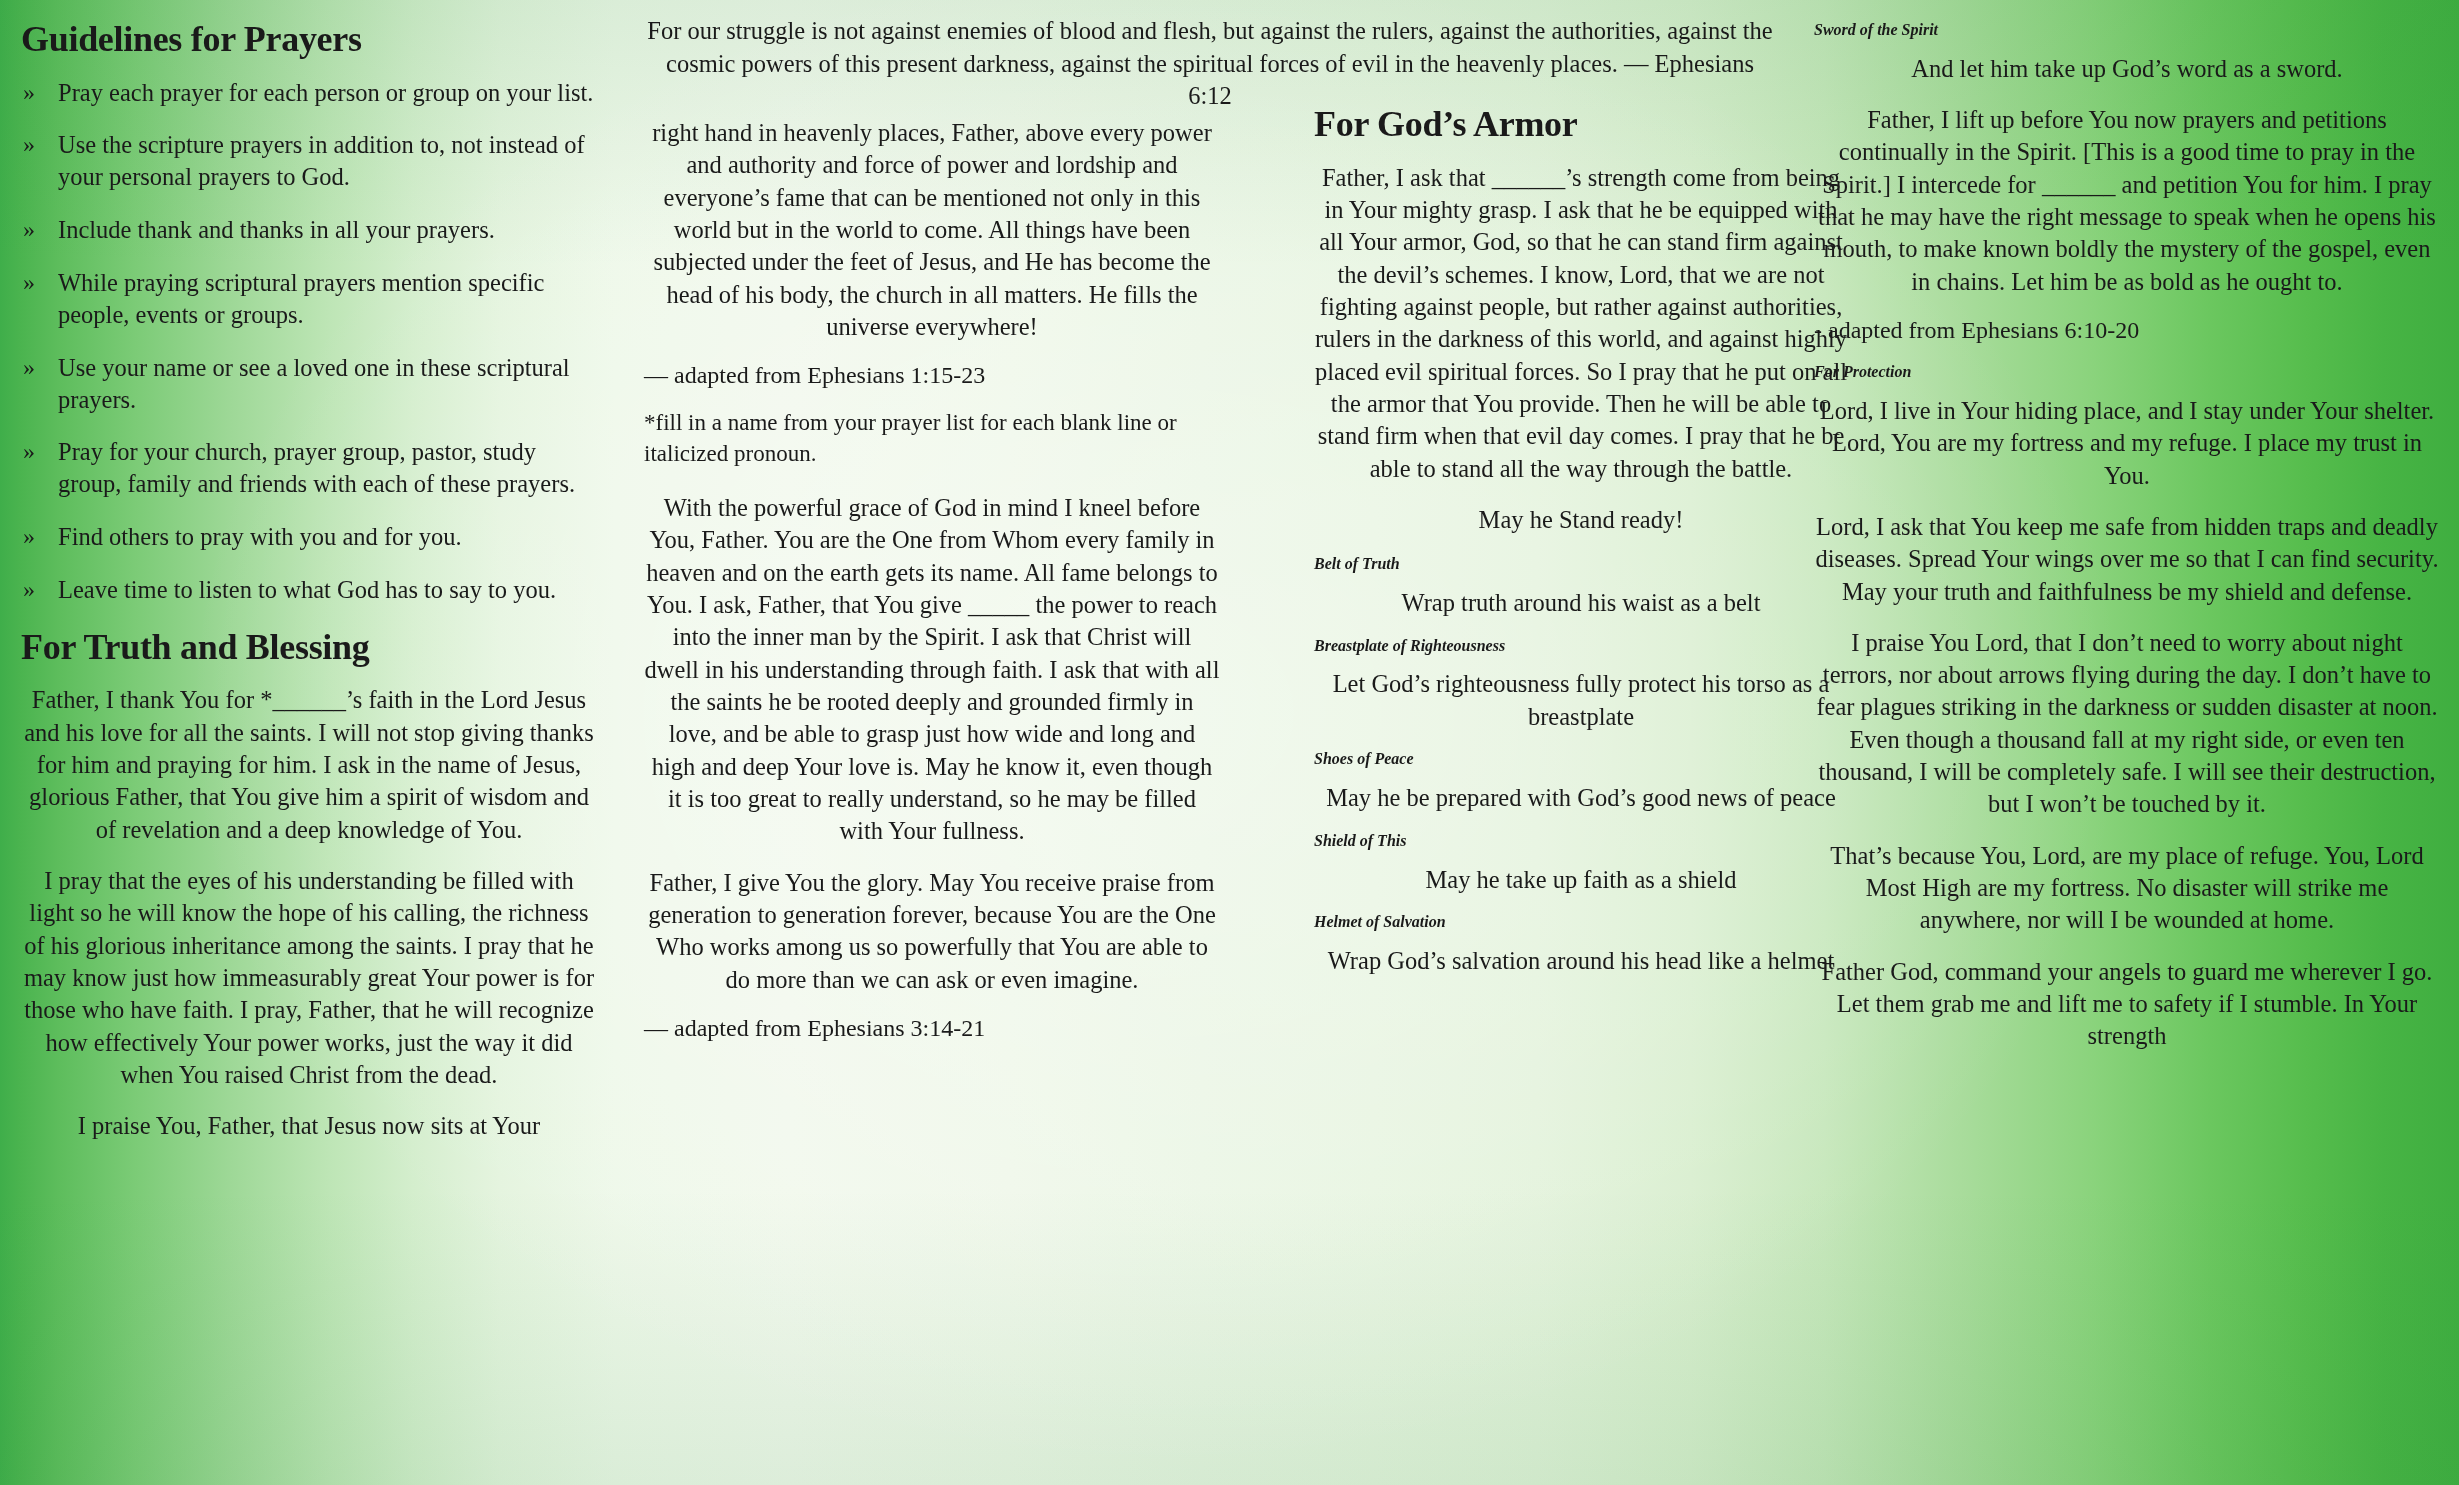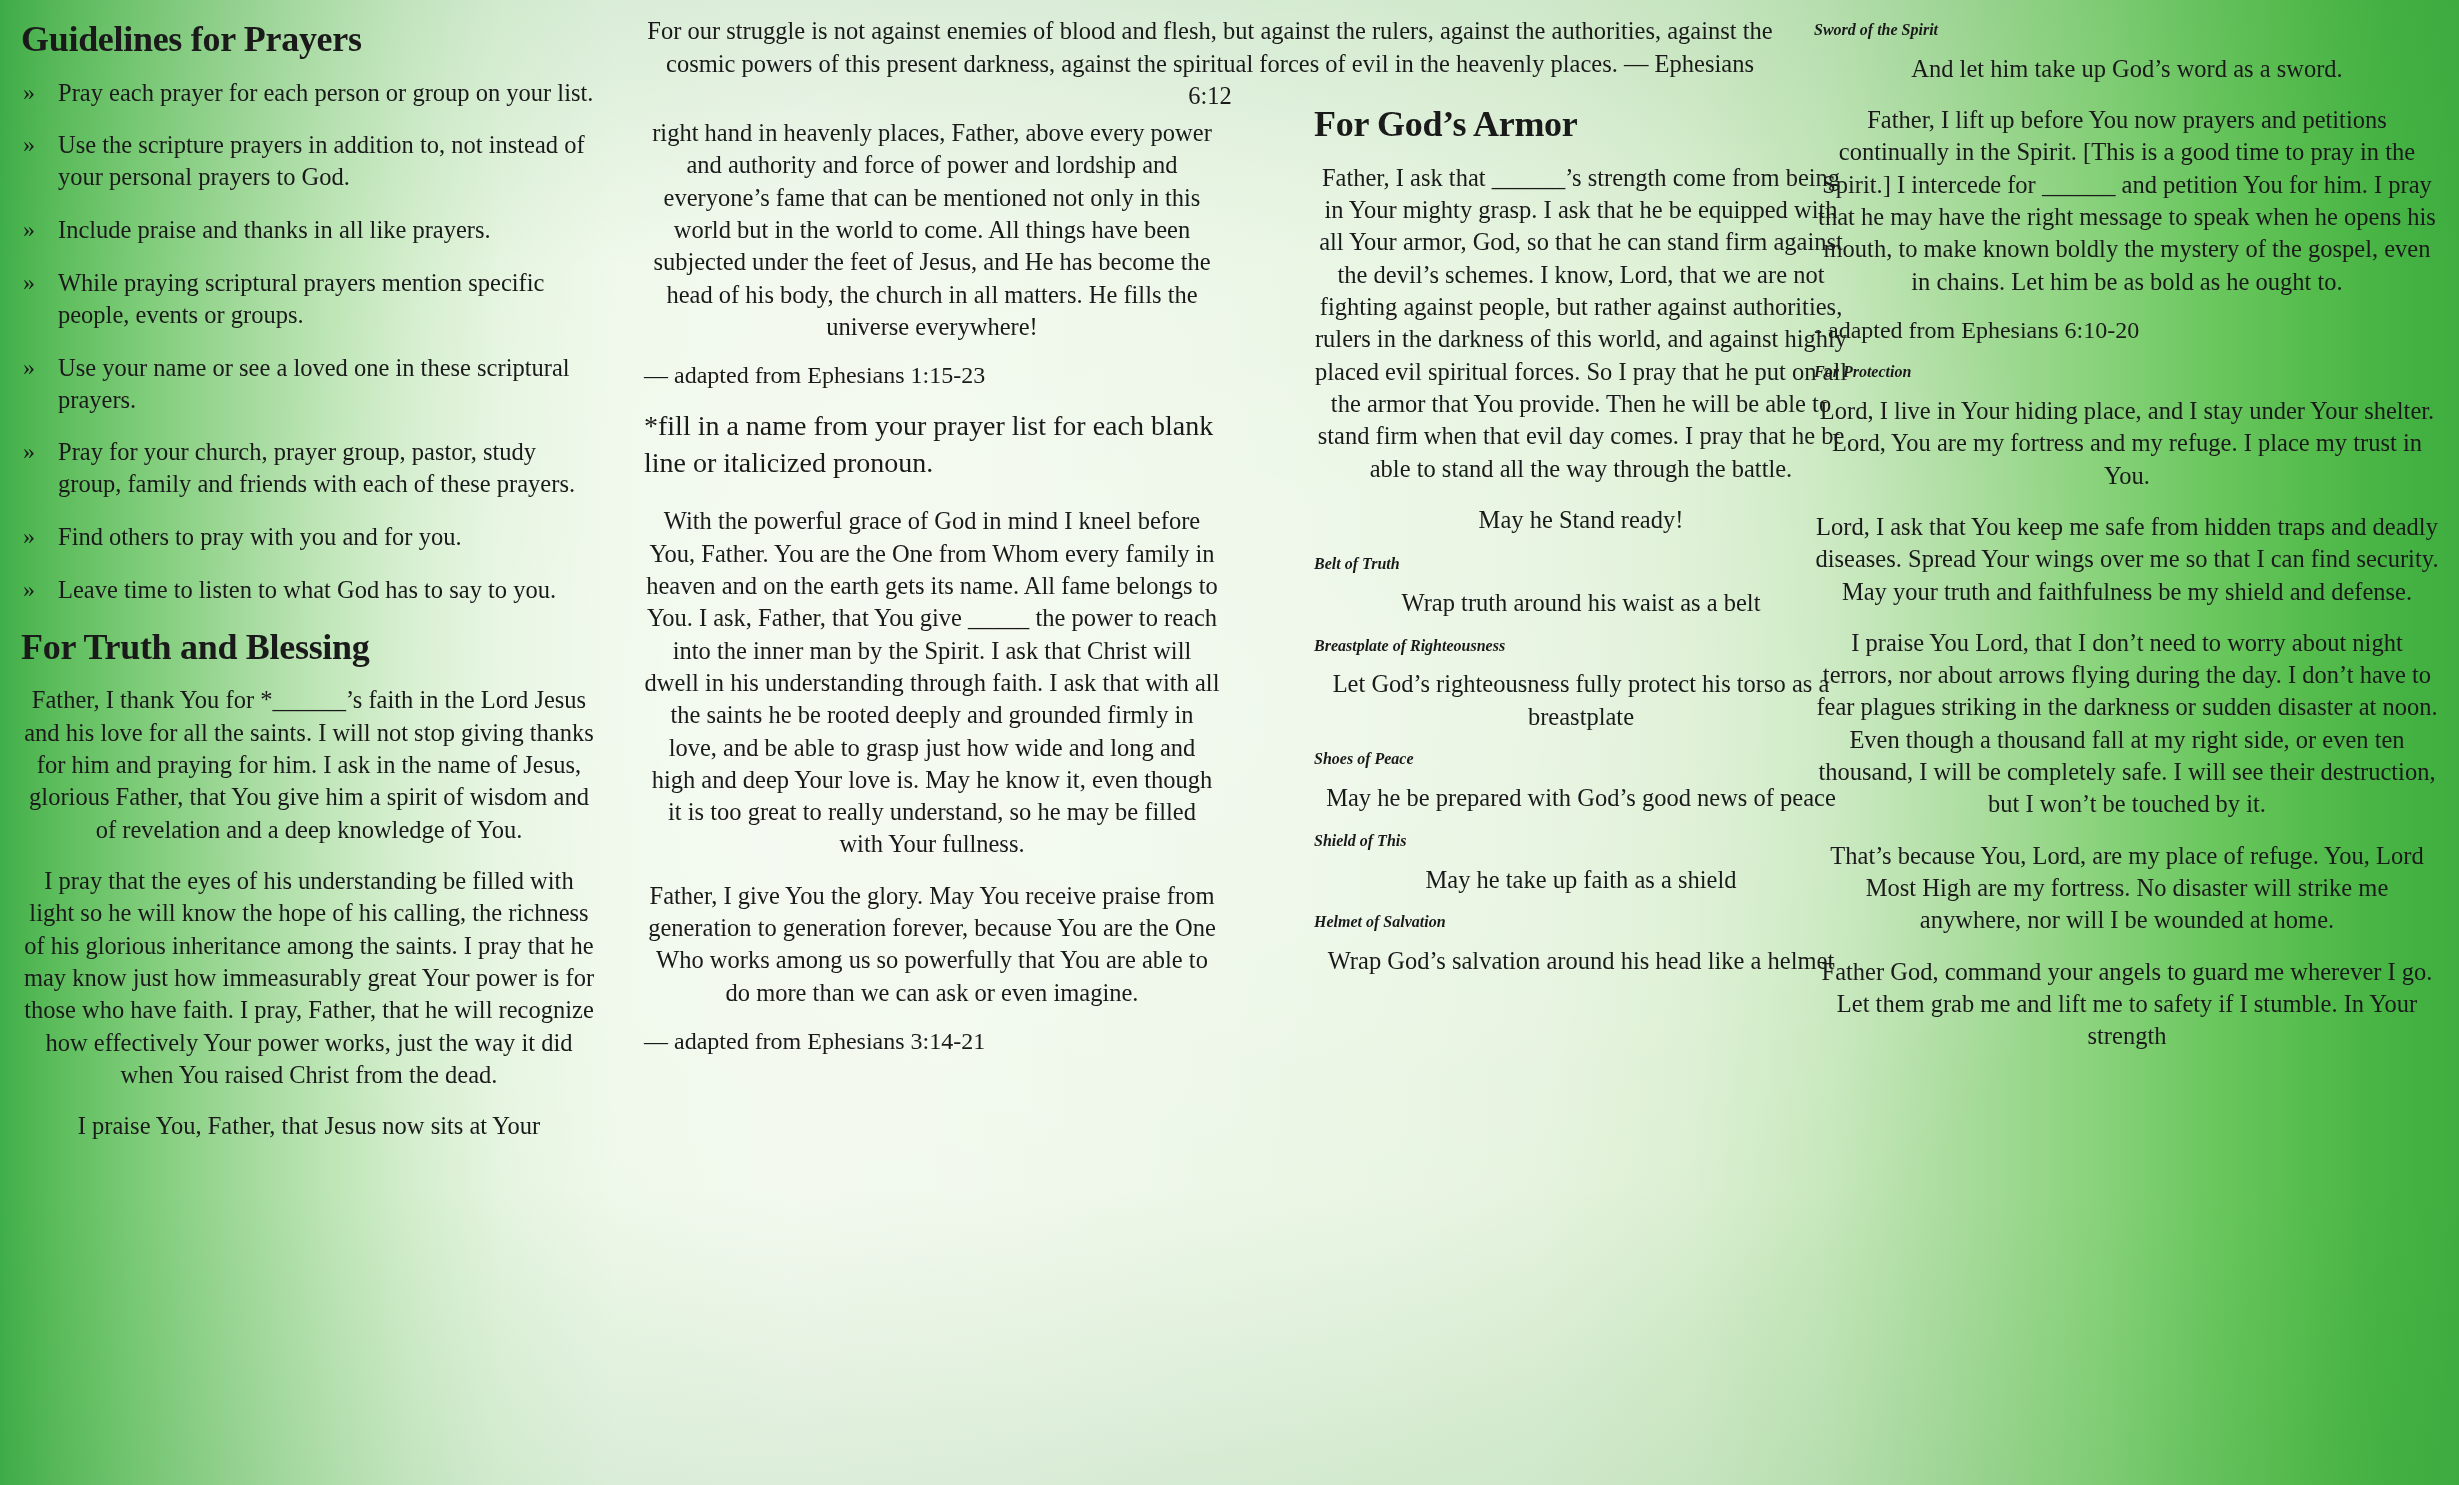--- a/index.html
+++ b/index.html
@@ -113,42 +113,42 @@
     padding-left: 37px;
     margin-bottom: 21px;
   }
   ul.guidelines li .bullet {
     position: absolute;
     left: 1.9px;
     top: 0;
     font-size: 24px;
   }
   .attrib { font-size: 24px; margin: 0 0 19px 0; }
-  .note   { font-size: 28px; line-height: 1.32; margin: 8px 0 23px 0; }
+  .note   { font-size: 23px; line-height: 1.32; margin: 8px 0 23px 0; }
 
   #col-1 h1.section-title { margin-top: 19px; }
   #col-1 .tb-title { margin-top: 5.8px; }
   #col-3 h1.section-title { margin-top: 104px; }
   #col-4 .first-sub { margin-top: 21px; }
 </style>
 </head>
 <body>
 
 <div id="bg-gradient"></div>
 <div id="bg-vignette"></div>
 
 <div id="page">
 
   <div class="col" id="col-1">
     <h1 class="section-title">Guidelines for Prayers</h1>
 
     <ul class="guidelines">
       <li><span class="bullet">»</span><span>Pray each prayer for each person or group on your list.</span></li>
       <li><span class="bullet">»</span><span>Use the scripture prayers in addition to, not instead of your personal prayers to God.</span></li>
-      <li><span class="bullet">»</span><span>Include praise and thanks in all like prayers.</span></li>
+      <li><span class="bullet">»</span><span>Include thank and thanks in all your prayers.</span></li>
       <li><span class="bullet">»</span><span>While praying scriptural prayers mention specific people, events or groups.</span></li>
       <li><span class="bullet">»</span><span>Use your name or see a loved one in these scriptural prayers.</span></li>
       <li><span class="bullet">»</span><span>Pray for your church, prayer group, pastor, study group, family and friends with each of these prayers.</span></li>
       <li><span class="bullet">»</span><span>Find others to pray with you and for you.</span></li>
       <li><span class="bullet">»</span><span>Leave time to listen to what God has to say to you.</span></li>
     </ul>
 
     <h1 class="section-title tb-title">For Truth and Blessing</h1>
     <p class="body">Father, I thank You for *______’s faith in the Lord Jesus and his love for all the saints. I will not stop giving thanks for him and praying for him. I ask in the name of Jesus, glorious Father, that You give him a spirit of wisdom and of revelation and a deep knowledge of You.</p>
     <p class="body">I pray that the eyes of his understanding be filled with light so he will know the hope of his calling, the richness of his glorious inheritance among the saints. I pray that he may know just how immeasurably great Your power is for those who have faith. I pray, Father, that he will recognize how effectively Your power works, just the way it did when You raised Christ from the dead.</p>

